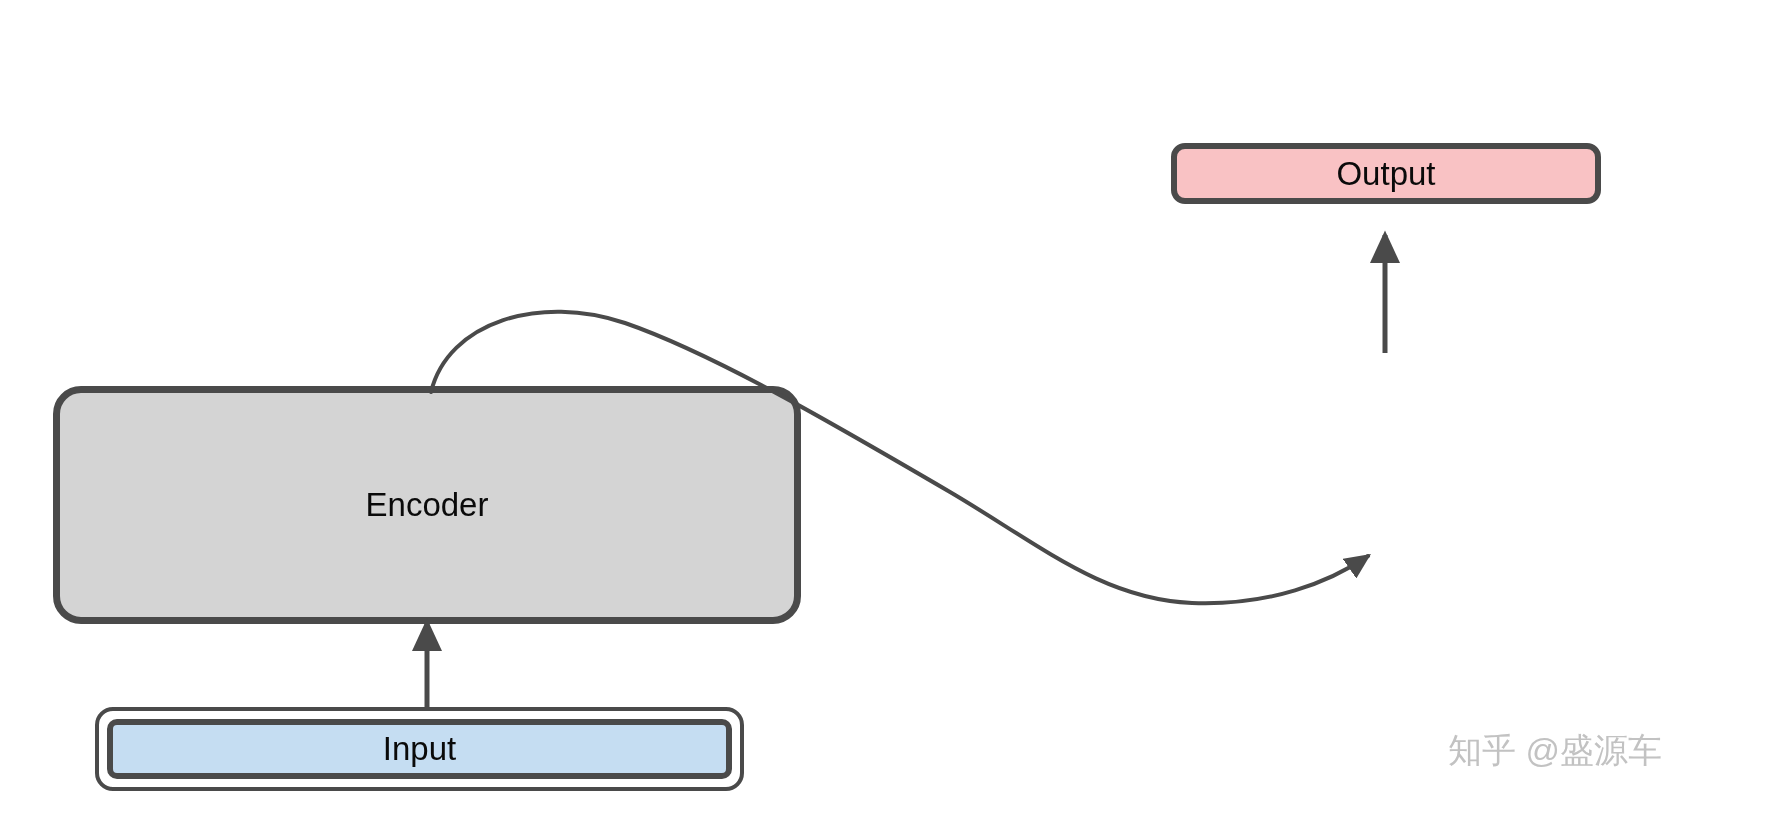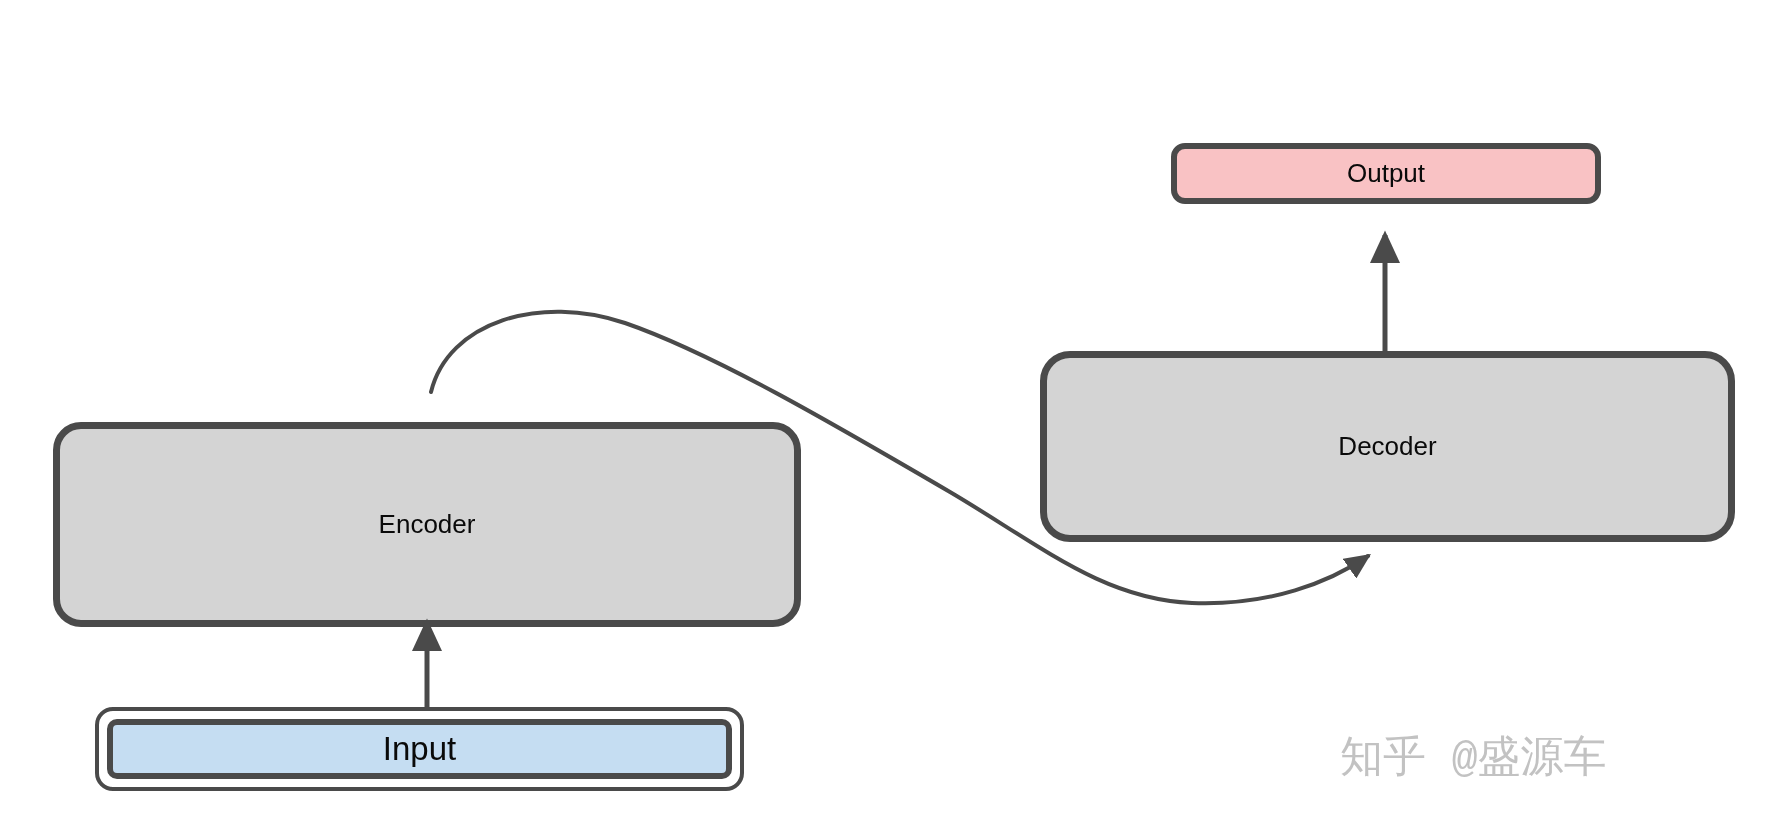--- a/index.html
+++ b/index.html
@@ -25,24 +25,24 @@
     letter-spacing:0px;
     z-index:2;
   }
   .node{
     position:absolute;
     box-sizing:border-box;
     display:flex;align-items:center;justify-content:center;
     background:var(--node-fill);
     border:7px solid var(--stroke);
     color:var(--text);
-    font-size:26px;
+    font-size:33px;
     z-index:1;
   }
-  .encoder{left:53px;top:386px;width:748px;height:205px;border-radius:28px;margin-top:36px;}
+  .encoder{left:53px;top:386px;width:748px;height:238px;border-radius:28px;}
   .decoder{left:1040px;top:351px;width:695px;height:191px;border-radius:30px;}
   .output{left:1171px;top:143px;width:430px;height:61px;border-radius:14px;background:var(--output-fill);border-width:6px;}
   .input-outer{
     position:absolute;left:95px;top:707px;width:649px;height:84px;
     box-sizing:border-box;
     background:#ffffff;
     border:4px solid var(--stroke);
     border-radius:18px;
     padding:8px;
     z-index:1;
@@ -55,23 +55,23 @@
     border-radius:10px;
     display:flex;align-items:center;justify-content:center;
     color:var(--text);
     font-size:33px;
   }
   .connector-layer{
     position:absolute;left:0;top:0;width:1790px;height:840px;
     z-index:5;pointer-events:none;
   }
   .watermark{
-    position:absolute;left:1340px;top:728px;
-    font-size:43px;color:var(--watermark);
-    z-index:6;white-space:nowrap;font-family:Liberation Mono, monospace;
+    position:absolute;left:1448px;top:728px;
+    font-size:34px;color:var(--watermark);
+    z-index:6;white-space:nowrap;
   }
 </style>
 </head>
 <body>
 
 <div class="stage">
 
   <div class="title">
   </div>
 
@@ -90,23 +90,20 @@
 
     <line x1="427" y1="709" x2="427" y2="623" stroke="#4a4a4a" stroke-width="5" marker-end="url(#ah)"></line>
 
     <line x1="1385" y1="353" x2="1385" y2="235" stroke="#4a4a4a" stroke-width="5" marker-end="url(#ah)"></line>
   </svg>
 
   <div class="node encoder">
     <span>Encoder</span>
   </div>
 
-  <div class="node decoder">
-    <span>Decoder</span>
-  </div>
 
   <div class="node output">
     <span>Output</span>
   </div>
 
   <div class="input-outer">
     <div class="input-inner">
       <span>Input</span>
     </div>
   </div>

